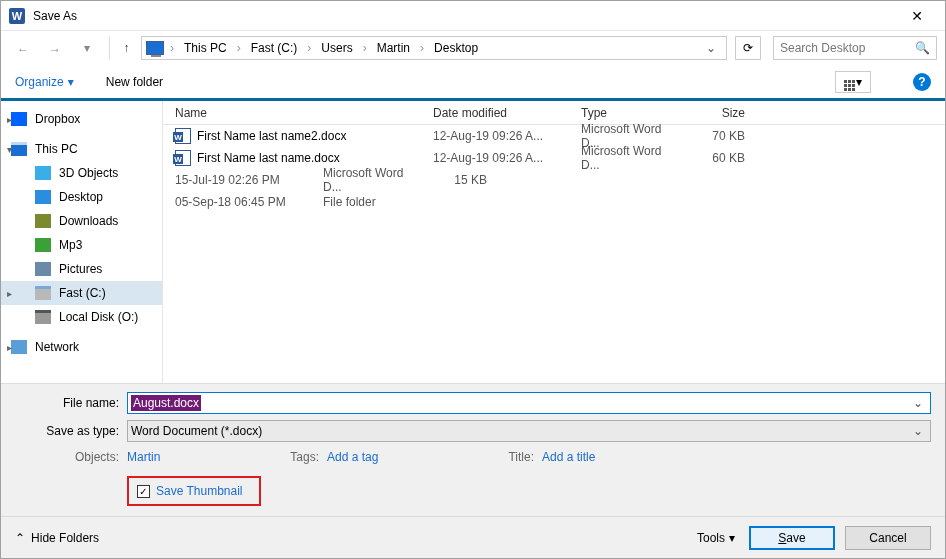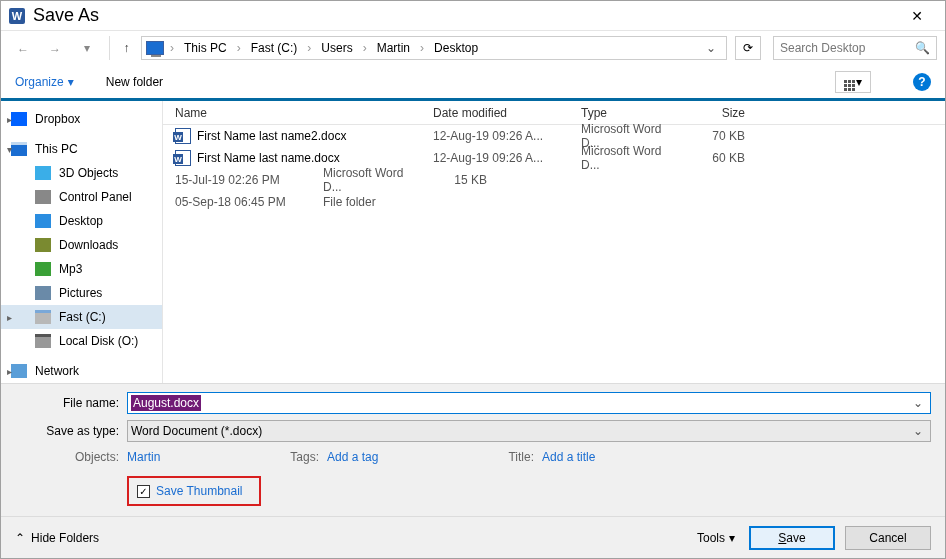--- a/index.html
+++ b/index.html
@@ -1,18 +1,18 @@
 <!DOCTYPE html>
 <html><head>
 <meta charset="utf-8">
 <style>
 * { box-sizing: border-box; margin: 0; padding: 0; font-family: "Segoe UI", Tahoma, sans-serif; font-size: 12px; }
 body { width: 946px; height: 559px; background: #fff; border: 1px solid #a0a0a0; display: flex; flex-direction: column; color: #000; }
 .titlebar { height: 30px; display: flex; align-items: center; padding: 0 8px; border-bottom: 1px solid #e5e5e5; }
-.titlebar .title { margin-left: 8px; flex: 1; font-size: 18px; }
+.titlebar .title { margin-left: 8px; flex: 1; font-size: 12px; }
 .titlebar .close { width: 40px; height: 30px; display:flex; align-items:center; justify-content:center; font-size:14px; }
 .w-icon { width:16px; height:16px; background:#2b579a; border-radius:2px; color:#fff; display:flex; align-items:center; justify-content:center; font-weight:bold; font-size:11px;}
 .navrow { height: 34px; display:flex; align-items:center; padding:0 8px; gap:4px; }
 .navrow .arrow { width:28px; height:24px; display:flex; align-items:center; justify-content:center; color:#888; }
 .navrow .arrow.enabled { color:#333; }
 .navrow .uparrow { border-left:1px solid #ddd; margin-left:4px; padding-left:6px;}
 .addrbar { flex:1; height:24px; border:1px solid #ccc; display:flex; align-items:center; padding:0 4px; gap:2px; background:#fff;}
 .addrbar .mon { width:18px; height:14px; background:#1a6dd1; border:1px solid #3a5fa0; position:relative;}
 .addrbar .mon::after{content:"";position:absolute;bottom:-3px;left:4px;width:10px;height:2px;background:#888;}
 .addrbar .sep { color:#999; padding:0 4px;}
@@ -149,24 +149,20 @@
     <div class="sitem root">
         <span class="exp">▾</span>
         <span class="sico pc"></span>
         <span>This PC</span>
       </div>
     <div class="sitem sub">
         <span class="sico cube"></span>
         <span>3D Objects</span>
       </div>
     <div class="sitem sub">
-        <span class="sico cpanel"></span>
-        <span>Control Panel</span>
-      </div>
-    <div class="sitem sub">
         <span class="sico desktop"></span>
         <span>Desktop</span>
       </div>
     <div class="sitem sub">
         <span class="sico downloads"></span>
         <span>Downloads</span>
       </div>
     <div class="sitem sub">
         <span class="sico mp3"></span>
         <span>Mp3</span>

